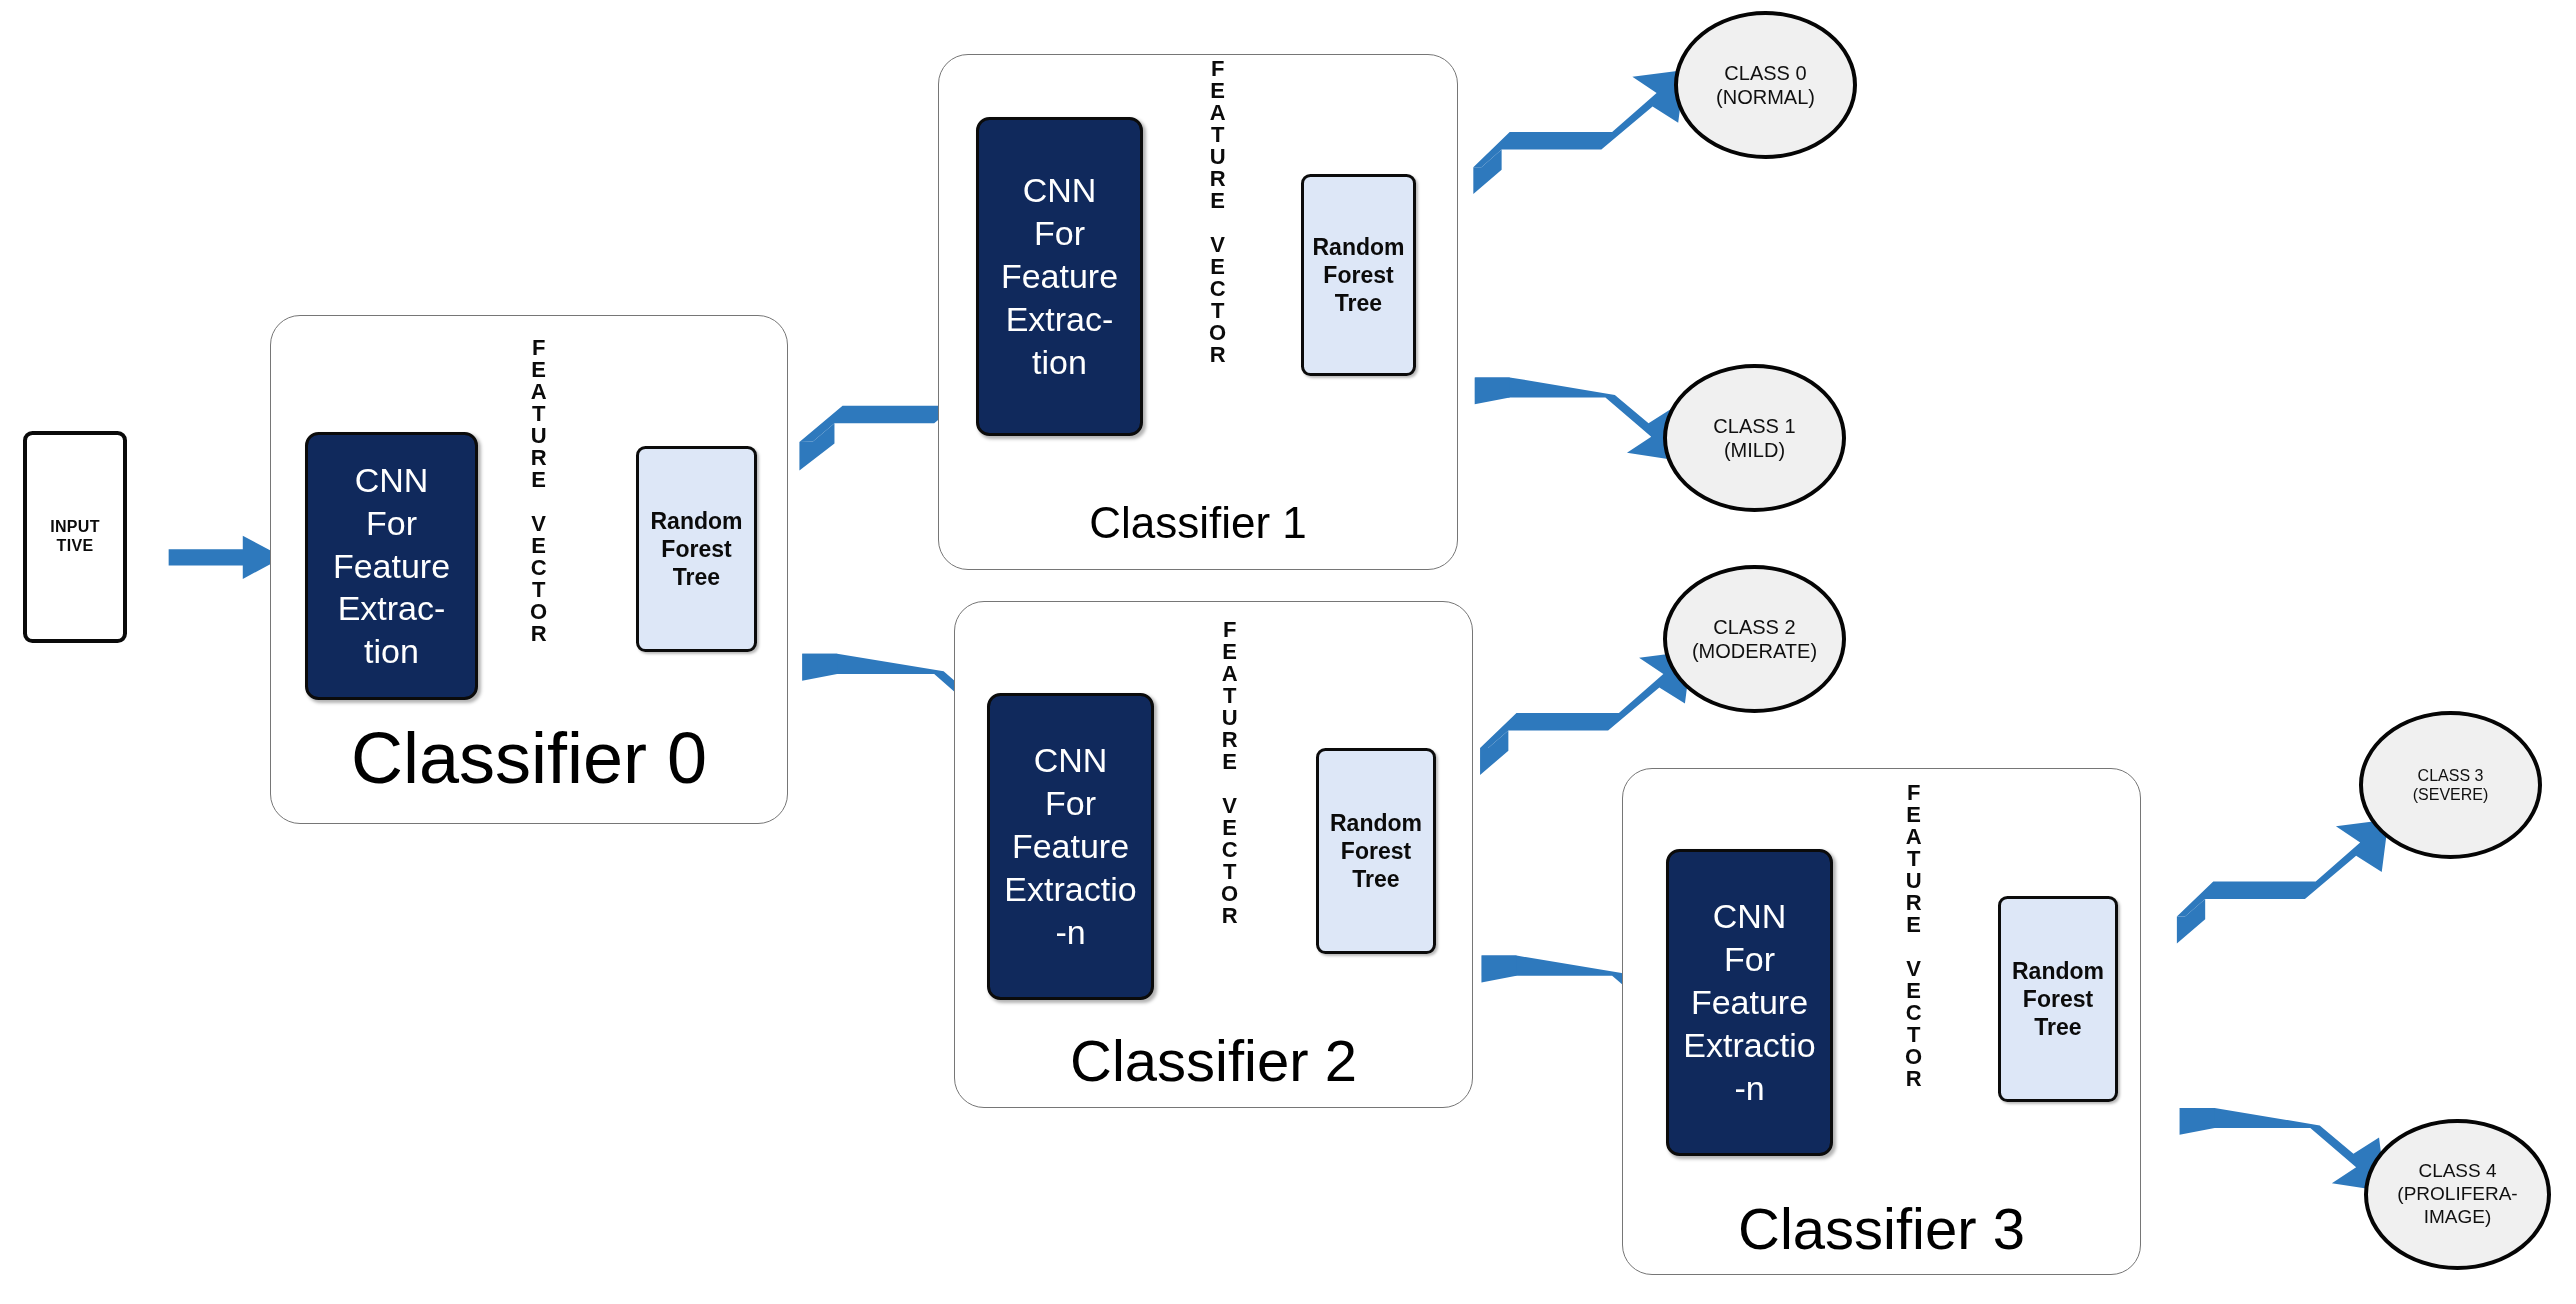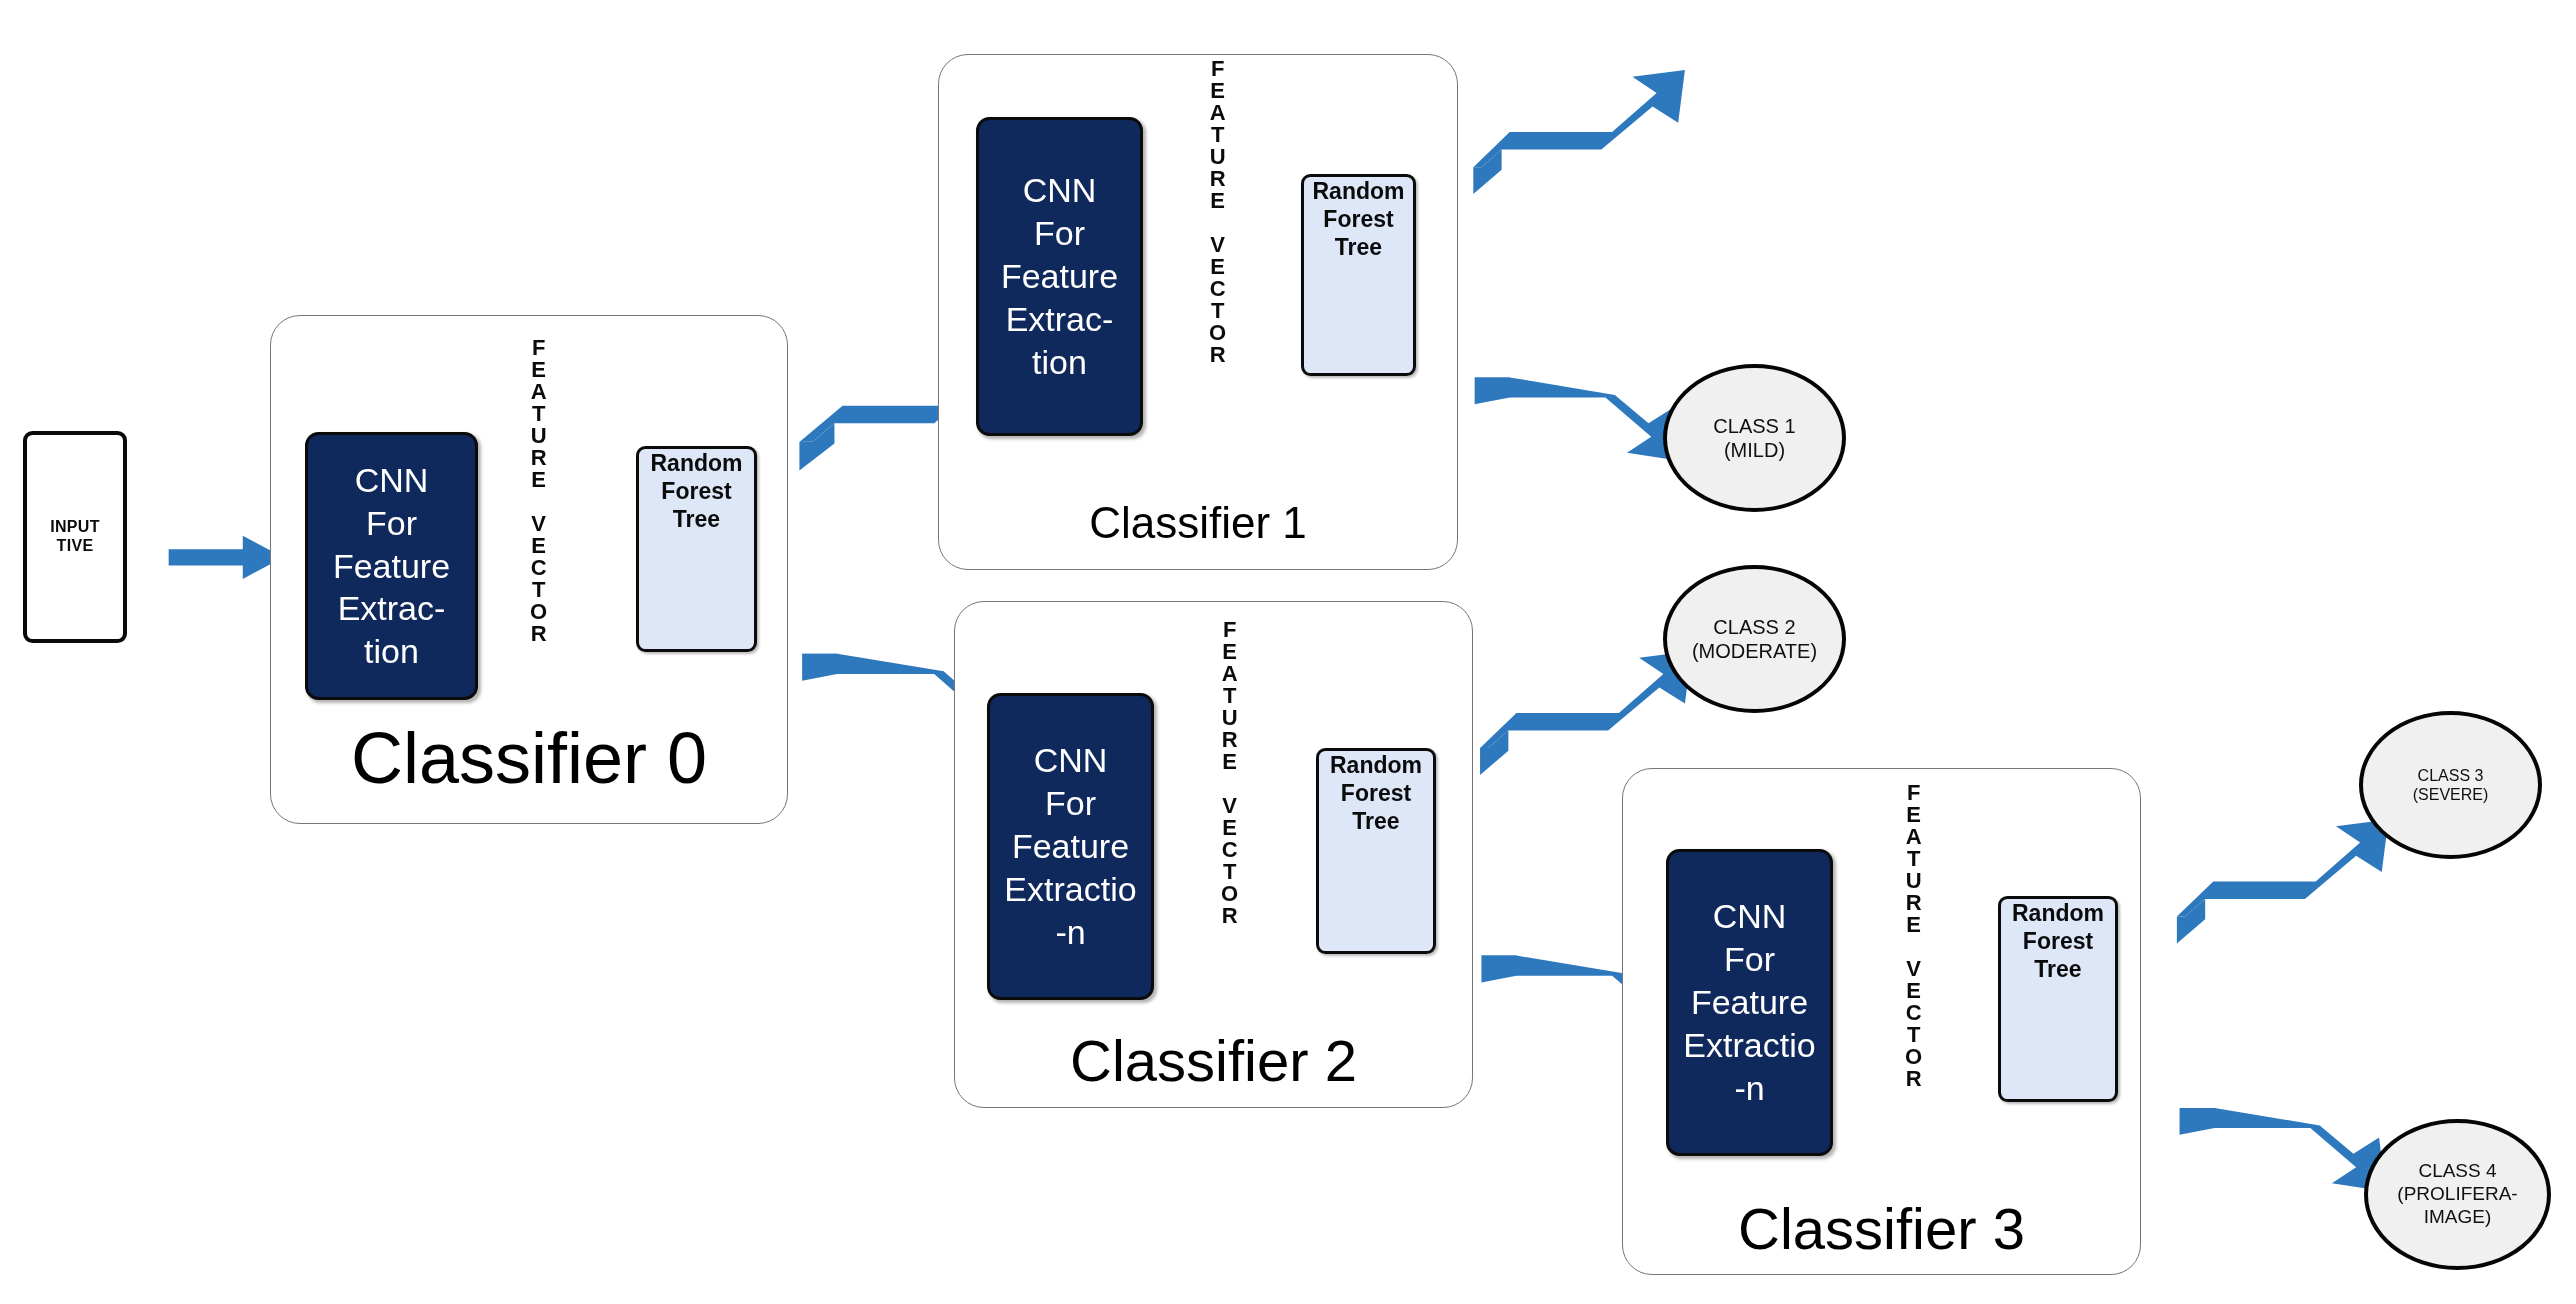--- a/index.html
+++ b/index.html
@@ -72,20 +72,21 @@
     line-height: 1.26;
     font-weight: normal;
   }
 
   
   .rf-box {
     background: #dde7f7;
     border: 3.4px solid #0b0b0b;
     border-radius: 9.4px;
     display: flex;
+    align-items: center;
     justify-content: center;
     box-shadow: 2px 2px 2.7px rgba(0,0,0,0.28);
   }
   .rf-box .label {
     color: #0b0b0b;
     font-weight: bold;
     text-align: center;
     line-height: 1.22;
   }
 
@@ -340,20 +341,26 @@
     <span class="ch">R</span>
   </div>
   <div class="node rf-box" style="left:1998px; top:896px; width:120px; height:206px;">
     <div class="label" style="font-size:23px;">
       <span>Random</span><br>
       <span>Forest</span><br>
       <span>Tree</span>
     </div>
   </div>
 
+  <div class="node class-oval" style="left:1674px; top:10.8px; width:183px; height:148px;">
+    <div class="label" style="font-size:20px;">
+      <span>CLASS 0</span><br>
+      <span>(NORMAL)</span>
+    </div>
+  </div>
 
   <div class="node class-oval" style="left:1663px; top:364px; width:183px; height:148px;">
     <div class="label" style="font-size:20px;">
       <span>CLASS 1</span><br>
       <span>(MILD)</span>
     </div>
   </div>
 
   <div class="node class-oval" style="left:1663px; top:565px; width:183px; height:148px;">
     <div class="label" style="font-size:20px;">

